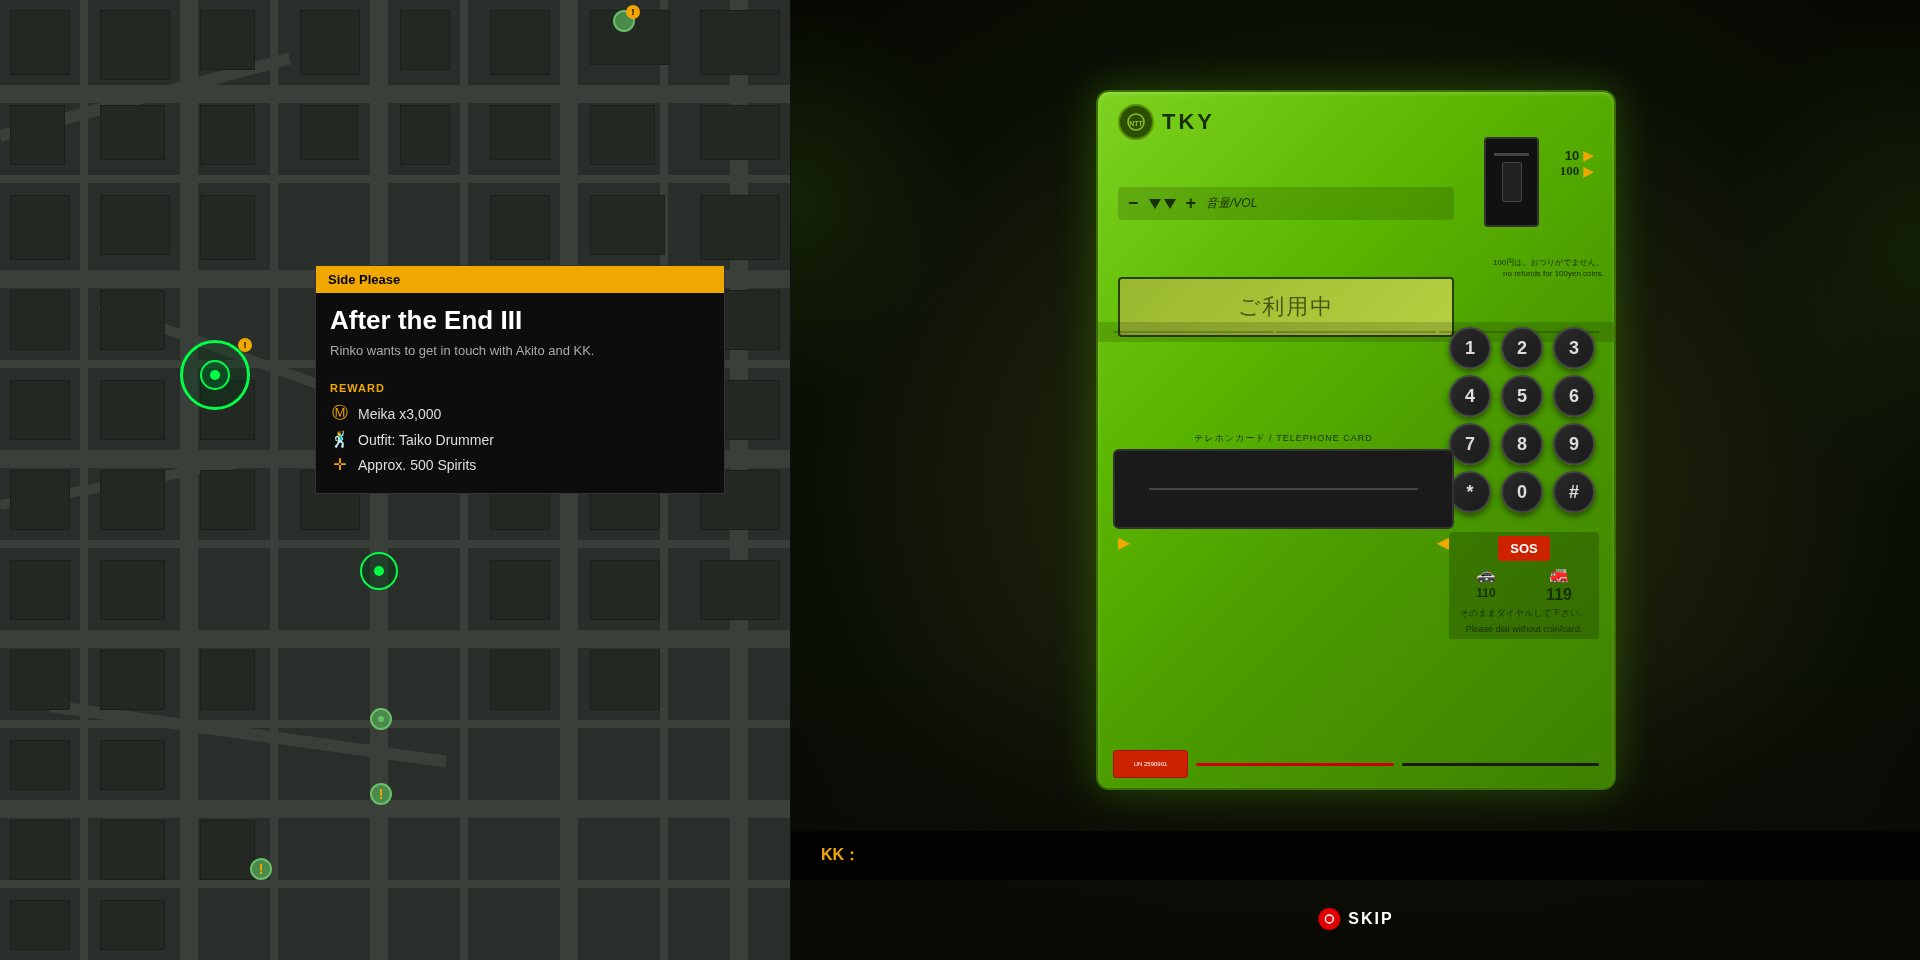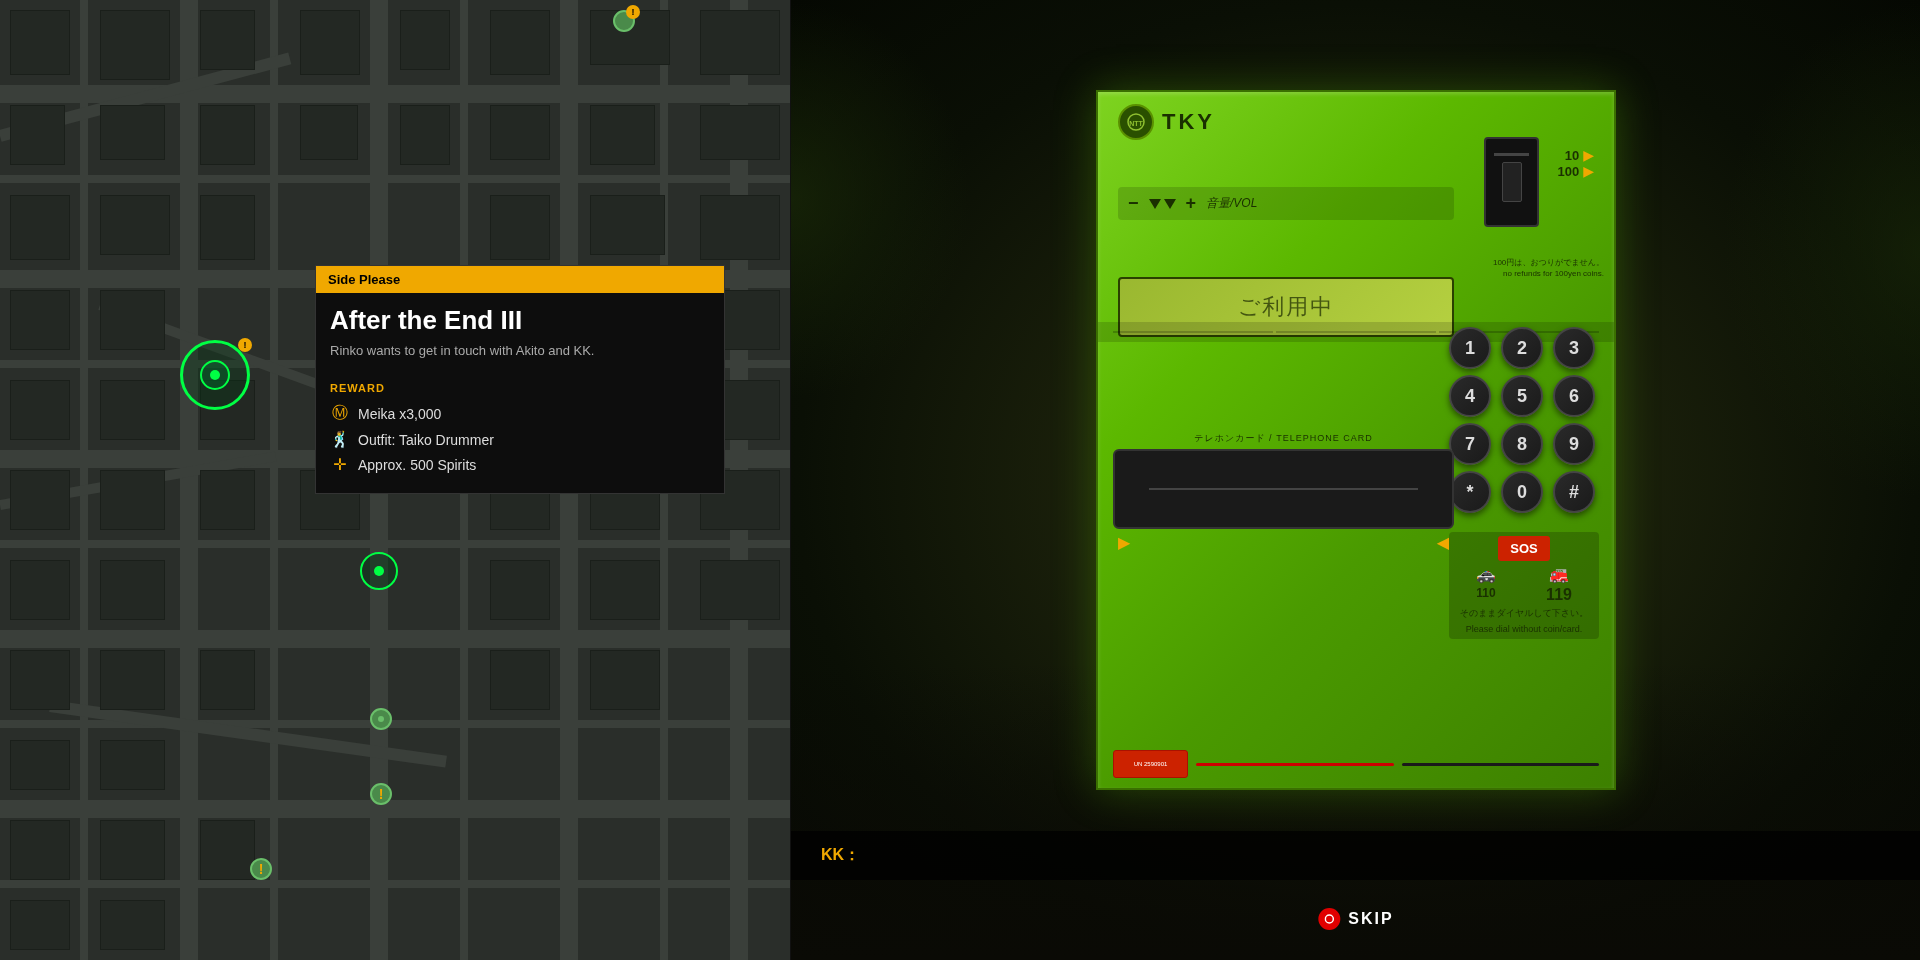--- a/index.html
+++ b/index.html
@@ -245,21 +245,21 @@
       width: 600px;
       height: 750px;
     }
 
     
     .booth-body {
       width: 520px;
       height: 700px;
       margin: 0 auto;
       background: linear-gradient(135deg, #7ed320 0%, #5cb800 30%, #4a9a00 60%, #3d8000 100%);
-      border-radius: 0;
+      border-radius: 13px;
       position: relative;
       box-shadow: 0 0 40px rgba(100, 200, 0, 0.3), inset 0 2px 4px rgba(255,255,255,0.2);
       border: 2px solid #3a7000;
     }
 
     
     .booth-top {
       width: 100%;
       padding: 12px 20px 8px;
       display: flex;
@@ -769,21 +769,21 @@
         <div>100円は、おつりがでません。</div>
         <div>no refunds for 100yen coins.</div>
       </div>
 
       <div style="position:absolute;top:55px;right:20px;display:flex;flex-direction:column;align-items:flex-end;">
         <div style="display:flex;align-items:center;gap:4px;">
           <span style="color:#1a3000;font-size:13px;font-weight:bold;">10</span>
           <span style="color:#f0a800;font-size:14px;">▶</span>
         </div>
         <div style="display:flex;align-items:center;gap:4px;">
-          <span style="color:#1a3000;font-size:13px;font-weight:bold;">100</span>
+          <span style="color:#1a3000;font-size:13px;font-weight:bold;font-family:Liberation Serif, serif;">100</span>
           <span style="color:#f0a800;font-size:14px;">▶</span>
         </div>
       </div>
 
       <div style="position:absolute;top:45px;right:75px;width:55px;height:90px;background:#111;border-radius:4px;border:2px solid #333;">
         <div style="width:35px;height:3px;background:#444;margin:14px auto 6px;"></div>
         <div style="width:20px;height:40px;background:#222;margin:0 auto;border-radius:2px;border:1px solid #444;"></div>
       </div>
 
       <div class="display-screen">

